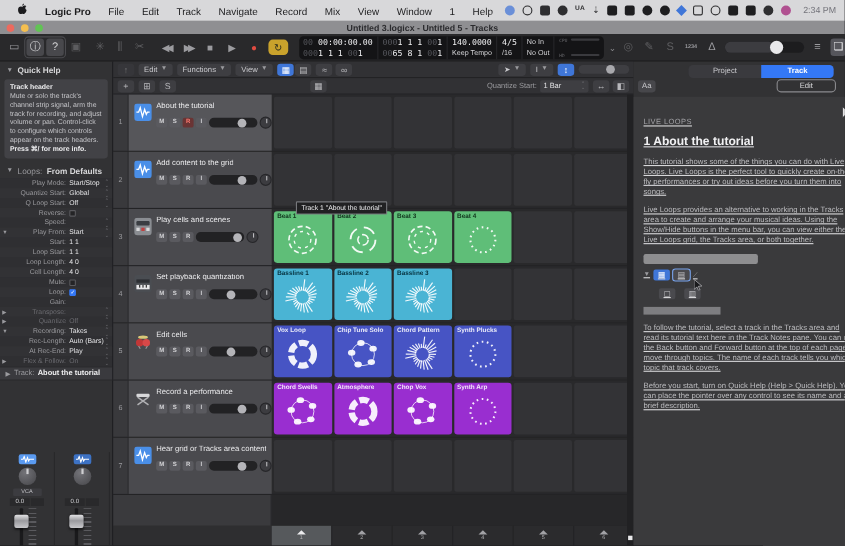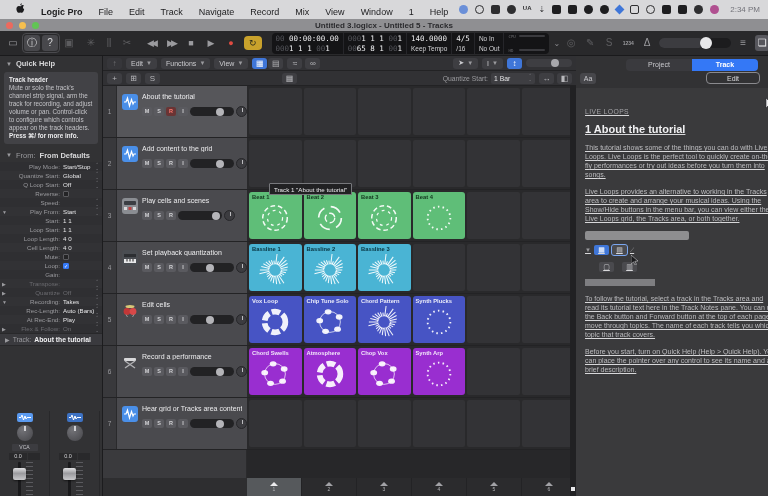--- a/index.html
+++ b/index.html
@@ -285,21 +285,21 @@
       <span class="chev">▼</span>
       <span>Quick Help</span>
     </div>
     <div id="qh-box">
       <div class="qh-title">Track header</div>
       <div class="qh-body">Mute or solo the track's channel strip signal, arm the track for recording, and adjust volume or pan. Control-click to configure which controls appear on the track headers.</div>
       <div class="qh-footer">Press ⌘/ for more info.</div>
     </div>
     <div class="lp-header" id="insp-header">
       <span class="chev">▼</span>
-      <span class="lab">From:</span>
+      <span class="lab">Loops:</span>
       <span>From Defaults</span>
     </div>
     <div id="insp-rows">
         <div class="insp-row">
           <span class="insp-disc"></span>
           <span class="insp-label">Play Mode:</span>
           <span class="insp-value">Start/Stop</span>
           <span class="insp-step">⌃<br>⌄</span>
         </div>
         <div class="insp-row">

